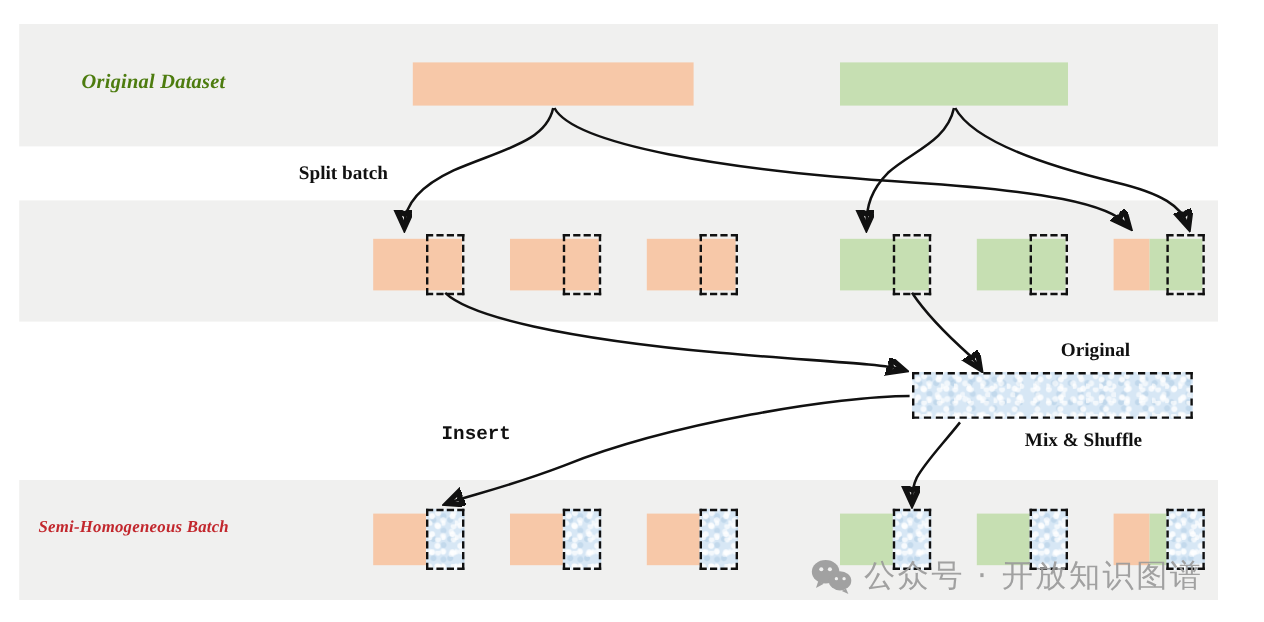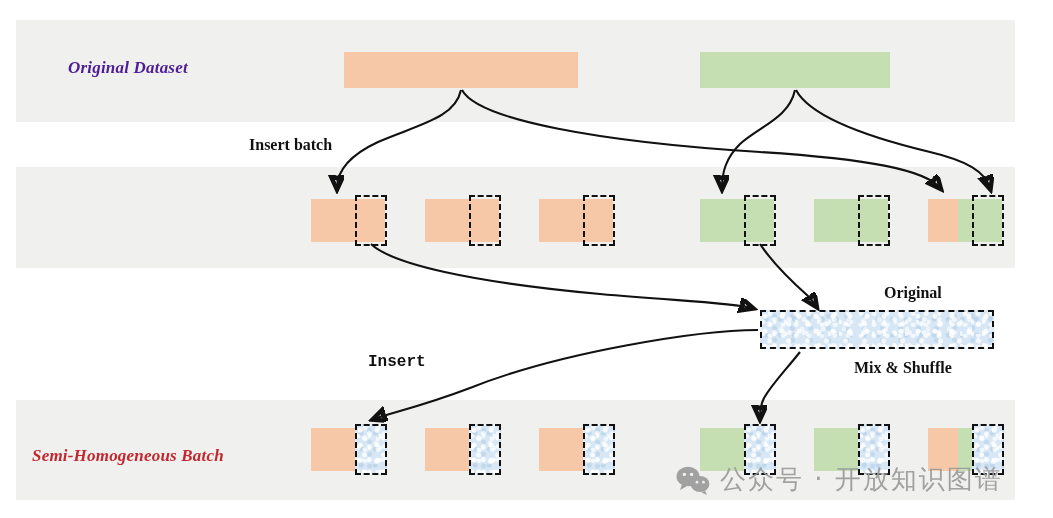--- a/index.html
+++ b/index.html
@@ -14,27 +14,27 @@
 
   .band{position:absolute;background:#f0f0ef;}
   .band-1{left:16px;top:20px;width:999px;height:102px;}
   .band-2{left:16px;top:167px;width:999px;height:101px;}
   .band-3{left:16px;top:400px;width:999px;height:100px;}
 
   .row-label{
     position:absolute;
     font-family:"Liberation Serif", serif;
     font-weight:bold;font-style:italic;
-    color:#4c1d95;
+    color:#4d7c0f;
     white-space:nowrap;
     letter-spacing:.2px;
   }
   .row-label.lbl-1{left:68px;top:58px;font-size:17px;}
   .row-label.lbl-2{left:52px;top:209px;font-size:17px;}
-  .row-label.lbl-3{left:32px;top:446px;font-size:17px;color:#c2272d;}
+  .row-label.lbl-3{left:32px;top:432px;font-size:14px;color:#c2272d;}
 
   .bar{position:absolute;}
 
   .batch{position:absolute;}
   .seg{position:absolute;top:0;height:100%;}
 
   .dashbox{
     position:absolute;
     border:2.5px dashed #111111;
     box-sizing:border-box;
@@ -164,21 +164,21 @@
 
     <path d="M371,244 C392,264 470,282 600,294 C680,301 735,303 752,308" marker-end="url(#ah)"></path>
 
     <path d="M760,244 C772,262 790,280 808,296 C812,300 814,303 816,306" marker-end="url(#ah)"></path>
 
     <path d="M758,330 C700,330 560,352 470,388 C420,407 390,413 374,419" marker-end="url(#ah)"></path>
 
     <path d="M800,352 C784,372 772,384 764,398 C760,406 760,413 760,418" marker-end="url(#ah)"></path>
   </svg>
 
-  <div class="ann ann-split" style="left:249px;top:136px;">Insert batch</div>
+  <div class="ann ann-split" style="left:249px;top:136px;">Split batch</div>
   <div class="ann ann-extract" style="left:884px;top:284px;">Original</div>
   <div class="ann ann-mix" style="left:854px;top:359px;">Mix &amp; Shuffle</div>
   <div class="ann ann-insert" style="left:368px;top:353px;font-family:Liberation Mono, monospace;">Insert</div>
 
   <div class="watermark">
     <svg width="34" height="30" viewBox="0 0 34 30">
       <ellipse cx="12" cy="11.5" rx="11.5" ry="9.8" fill="#9b9b9b"></ellipse>
       <path d="M6,19 L4,25 L10.5,21.5 Z" fill="#9b9b9b"></path>
       <ellipse cx="24" cy="19" rx="9.4" ry="8" fill="#9b9b9b"></ellipse>
       <path d="M29,25.5 L31,30 L25.5,27.5 Z" fill="#9b9b9b"></path>

